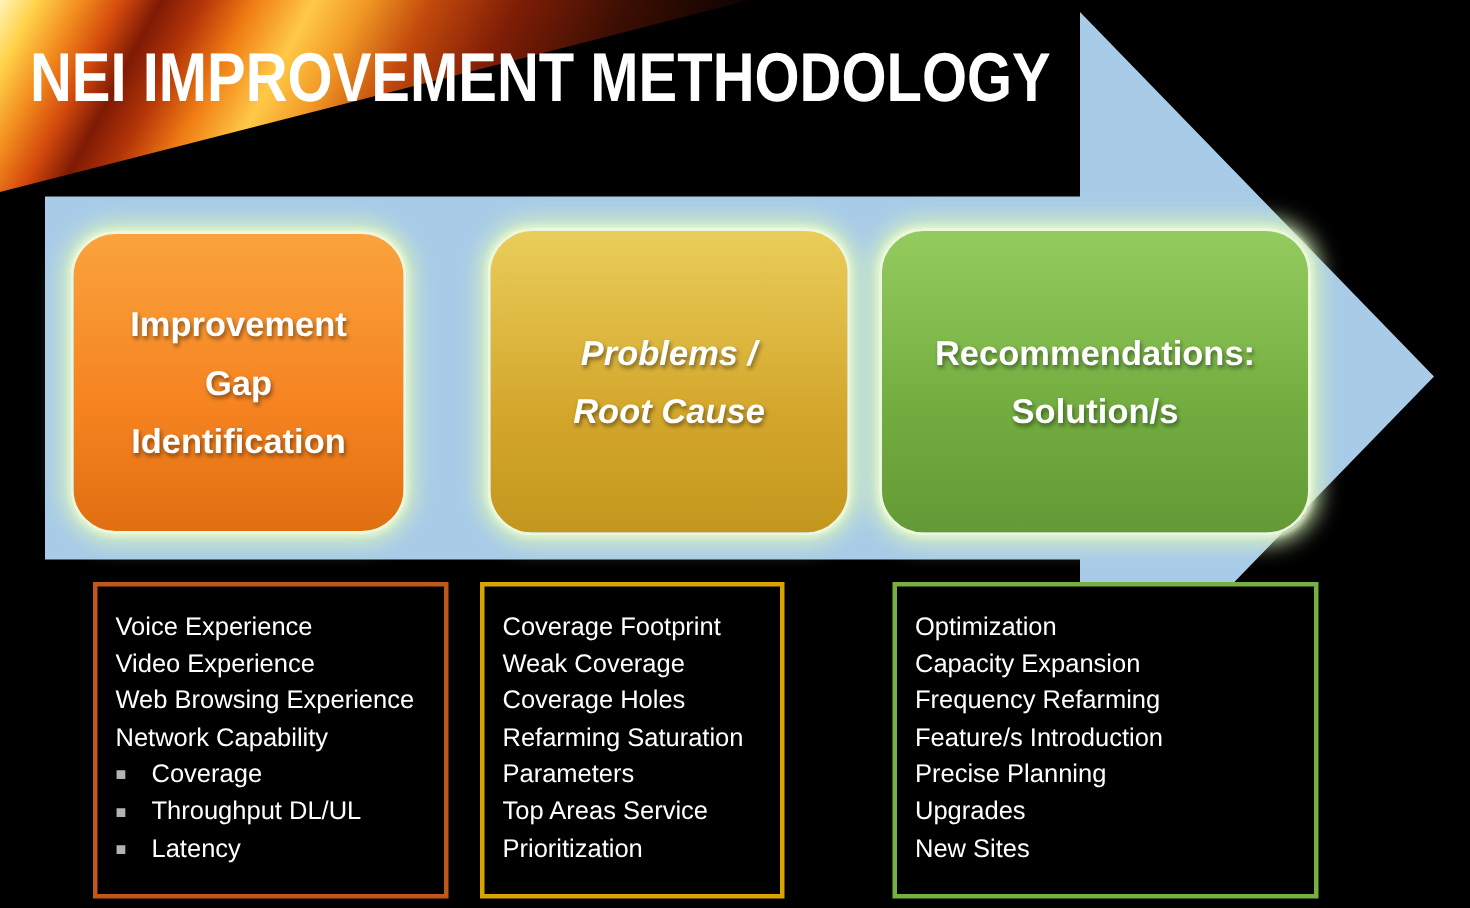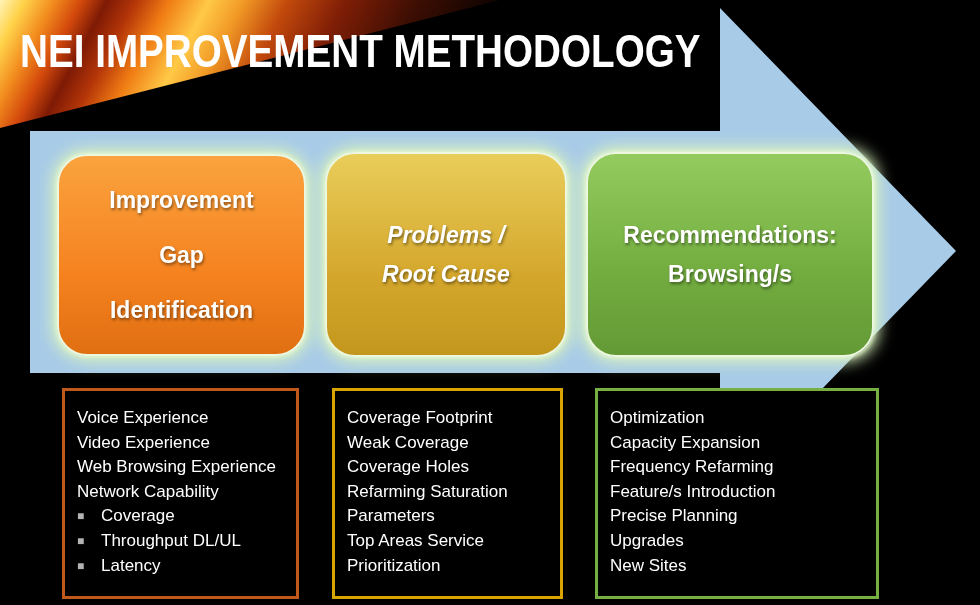--- a/index.html
+++ b/index.html
@@ -30,33 +30,33 @@
   .arrow polygon { fill:var(--arrow-blue,#A8CBE8); }
 
   .stage {
     position:absolute; display:flex; flex-direction:column;
     justify-content:center; align-items:center; text-align:center;
     border-radius:30px; color:#fff; font-weight:700; font-size:23px;
     line-height:39px; text-shadow:1px 2px 3px rgba(0,0,0,.45);
     border:2px solid #ECF7DF;
     box-shadow:0 0 4px 1px #E6F7D0, 0 0 15px 5px var(--glow-green,#D8F2BC);
   }
-  .stage1 { left:57px;  top:154px; width:249px; height:202px;
-            background:linear-gradient(180deg, var(--stage-orange-light,#FAA33E), var(--stage-orange,#F5821F) 60%, #E06F12);gap:16px; }
+  .stage1 { left:47px;  top:154px; width:224px; height:202px;
+            background:linear-gradient(180deg, var(--stage-orange-light,#FAA33E), var(--stage-orange,#F5821F) 60%, #E06F12); }
   .stage2 { left:325px; top:152px; width:242px; height:205px;
             background:linear-gradient(180deg, var(--stage-gold-light,#E9CD5A), var(--stage-gold,#D4A72C) 60%, #C3961D);font-style:italic; }
   .stage3 { left:586px; top:152px; width:288px; height:205px;
             background:linear-gradient(180deg, var(--stage-green-light,#94CB5E), var(--stage-green,#72AC3F) 60%, #649A36);text-align:right; }
 
   .detail {
     position:absolute; top:388px; height:211px; background:#000;
     padding:15px 8px 8px 12px; color:#fff; font-size:17px;
   }
   .detail1 { left:62px;  width:237px; border:3px solid var(--border-orange,#C0571B); }
-  .detail2 { left:332px; width:231px; border:3px solid var(--border-gold,#D9A400); }
+  .detail2 { left:320px; width:203px; border:3px solid var(--border-gold,#D9A400); }
   .detail3 { left:595px; width:284px; border:3px solid var(--border-green,#76B043); }
 
   .detail-row { display:flex; align-items:center; line-height:24.6px; white-space:nowrap; }
   .bullet { color:var(--bullet-gray,#B3B3B3); font-size:12px; flex:0 0 24px; width:24px; }
   .bullet:empty { display:none; }
 </style>
 </head>
 <body>
 
 <div class="slide">
@@ -75,21 +75,21 @@
     <div>Identification</div>
   </div>
 
   <div class="stage stage2">
     <div>Problems /</div>
     <div>Root Cause</div>
   </div>
 
   <div class="stage stage3">
     <div>Recommendations:</div>
-    <div>Browsing/s</div>
+    <div>Solution/s</div>
   </div>
 
   <div class="detail detail1">
     <div class="detail-row">
 
       <span>Voice Experience</span>
     </div>
     <div class="detail-row">
 
       <span>Video Experience</span>

